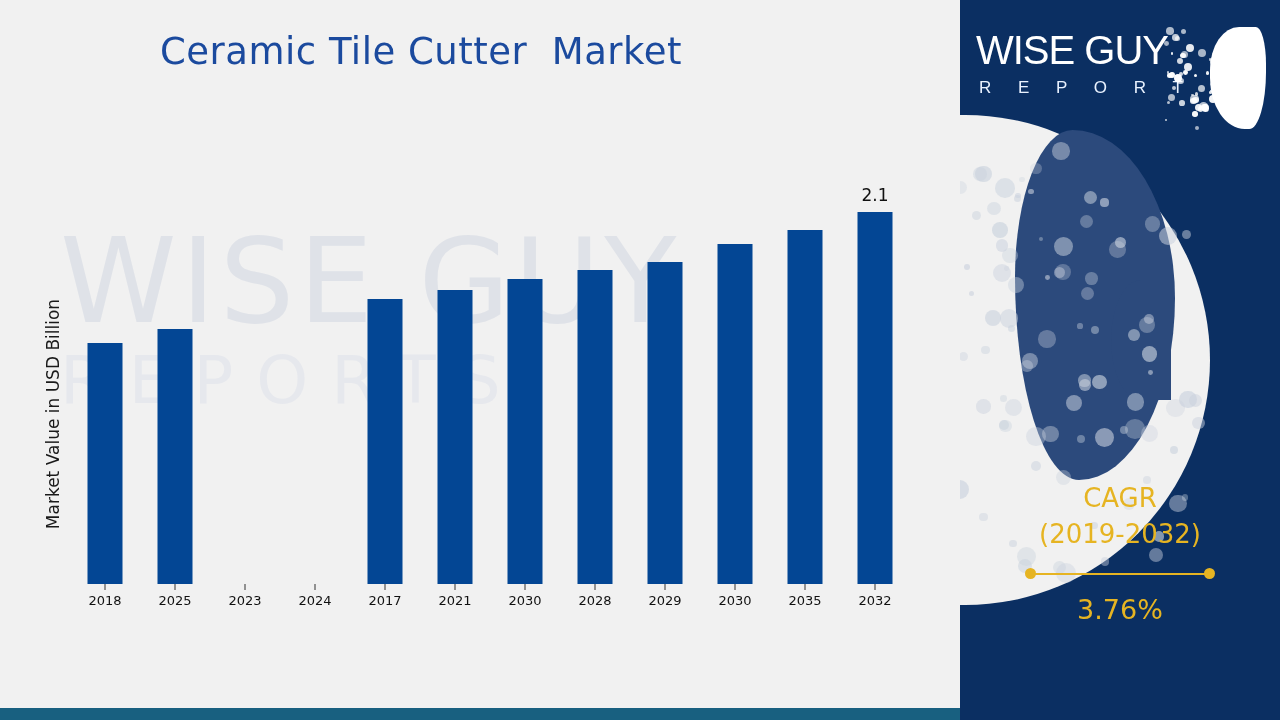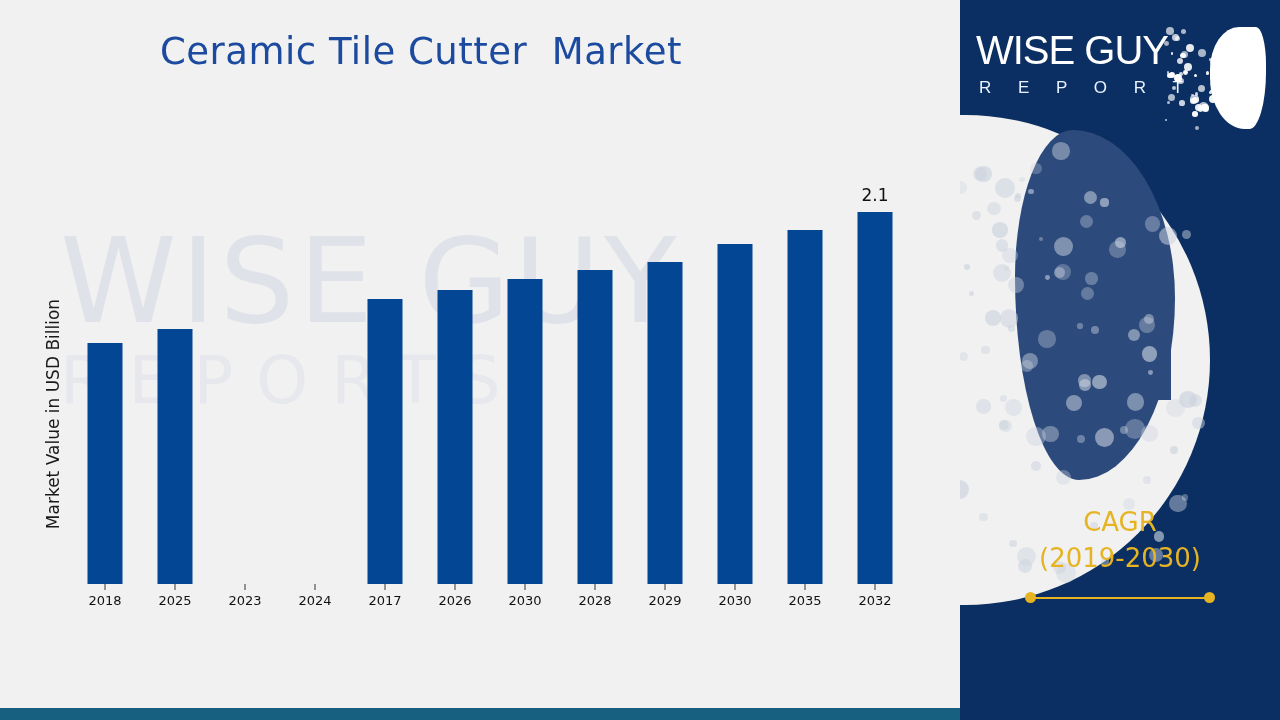--- a/index.html
+++ b/index.html
@@ -247,21 +247,21 @@
   .logo-head .ldot {
     position: absolute;
     border-radius: 50%;
     background: #ffffff;
   }
 
   
   .cagr-block {
     position: absolute;
     left: 0;
-    top: 504px;
+    top: 480px;
     width: 320px;
     text-align: center;
   }
   .cagr-label {
     font-size: 26px;
     color: #e6b422;
     line-height: 36px;
     font-family: "DejaVu Sans", sans-serif;
   }
   .cagr-years {
@@ -373,21 +373,21 @@
         <div class="tick-slot" style="left: 210px; width: 70px;">
           <div class="tick-mark"></div>
           <div class="tick-label" style="width: 70px;">2024</div>
         </div>
         <div class="tick-slot" style="left: 280px; width: 70px;">
           <div class="tick-mark"></div>
           <div class="tick-label" style="width: 70px;">2017</div>
         </div>
         <div class="tick-slot" style="left: 350px; width: 70px;">
           <div class="tick-mark"></div>
-          <div class="tick-label" style="width: 70px;">2026</div>
+          <div class="tick-label" style="width: 70px;">2021</div>
         </div>
         <div class="tick-slot" style="left: 420px; width: 70px;">
           <div class="tick-mark"></div>
           <div class="tick-label" style="width: 70px;">2030</div>
         </div>
         <div class="tick-slot" style="left: 490px; width: 70px;">
           <div class="tick-mark"></div>
           <div class="tick-label" style="width: 70px;">2028</div>
         </div>
         <div class="tick-slot" style="left: 560px; width: 70px;">
@@ -555,23 +555,24 @@
           <div class="ldot" style="left: 46.1727px; top: 72.3919px; width: 7.97062px; height: 7.97062px; opacity: 0.95;"></div>
           <div class="ldot" style="left: 46.6128px; top: 34.486px; width: 7.68828px; height: 7.68828px; opacity: 0.69;"></div>
           <div class="ldot" style="left: 18.0174px; top: 5.72965px; width: 5.31369px; height: 5.31369px; opacity: 0.66;"></div>
           <div class="ldot" style="left: 34.8735px; top: 82.8757px; width: 5.63911px; height: 5.63911px; opacity: 0.85;"></div>
           <div class="ldot" style="left: 38.4898px; top: 81.1225px; width: 6.05249px; height: 6.05249px; opacity: 0.92;"></div>
         </div>
     </div>
 
     <div class="cagr-block">
       <div class="cagr-label">CAGR</div>
-      <div class="cagr-years">(2019-2030)</div>
+      <div class="cagr-years">(2019-2032)</div>
       <div class="cagr-rule">
         <div class="knob left"></div>
         <div class="line"></div>
         <div class="knob right"></div>
       </div>
+      <div class="cagr-value">3.76%</div>
     </div>
 
   </div>
 
 </div>
 
 </body></html>

